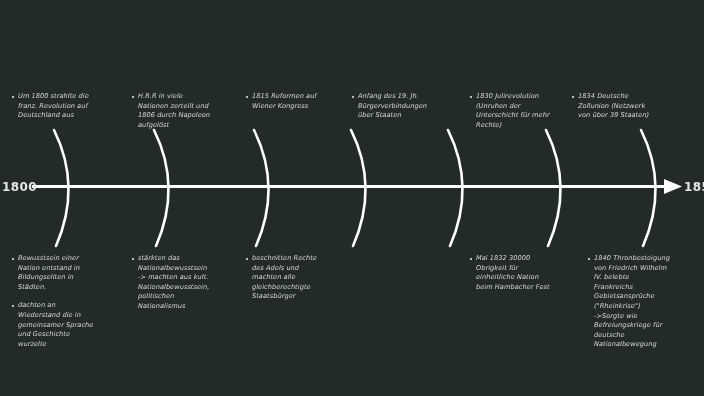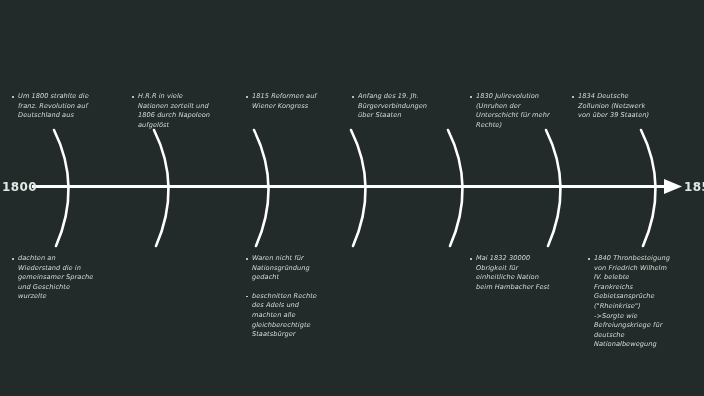--- a/index.html
+++ b/index.html
@@ -103,49 +103,58 @@
   <div id="notes-layer">
       <div class="note top" style="left: 12px;">
         <div class="note-group">
           <span class="note-line">Um 1800 strahlte die</span>
           <span class="note-line">franz. Revolution auf</span>
           <span class="note-line">Deutschland aus</span>
         </div>
       </div>
       <div class="note bottom" style="left: 12px;">
         <div class="note-group">
+          <span class="note-line">Bewusstsein einer</span>
+          <span class="note-line">Nation entstand in</span>
+          <span class="note-line">Bildungseliten in</span>
+          <span class="note-line">Städten.</span>
+        </div>
+        <div class="note-group">
           <span class="note-line">dachten an</span>
           <span class="note-line">Wiederstand die in</span>
           <span class="note-line">gemeinsamer Sprache</span>
           <span class="note-line">und Geschichte</span>
           <span class="note-line">wurzelte</span>
         </div>
       </div>
       <div class="note top" style="left: 132px;">
         <div class="note-group">
           <span class="note-line">H.R.R in viele</span>
           <span class="note-line">Nationen zerteilt und</span>
           <span class="note-line">1806 durch Napoleon</span>
           <span class="note-line">aufgelöst</span>
         </div>
       </div>
       <div class="note bottom" style="left: 132px;">
+        <div class="note-group">
+          <span class="note-line">stärkten das</span>
+          <span class="note-line">Nationalbewusstsein</span>
+          <span class="note-line">-&gt; machten aus kult.</span>
+          <span class="note-line">Nationalbewusstsein,</span>
+          <span class="note-line">politischen</span>
+          <span class="note-line">Nationalismus</span>
+        </div>
       </div>
       <div class="note top" style="left: 246px;">
         <div class="note-group">
           <span class="note-line">1815 Reformen auf</span>
           <span class="note-line">Wiener Kongress</span>
         </div>
       </div>
       <div class="note bottom" style="left: 246px;">
-        <div class="note-group">
-          <span class="note-line">Waren nicht für</span>
-          <span class="note-line">Nationsgründung</span>
-          <span class="note-line">gedacht</span>
-        </div>
         <div class="note-group">
           <span class="note-line">beschnitten Rechte</span>
           <span class="note-line">des Adels und</span>
           <span class="note-line">machten alle</span>
           <span class="note-line">gleichberechtigte</span>
           <span class="note-line">Staatsbürger</span>
         </div>
       </div>
       <div class="note top" style="left: 352px;">
         <div class="note-group">

